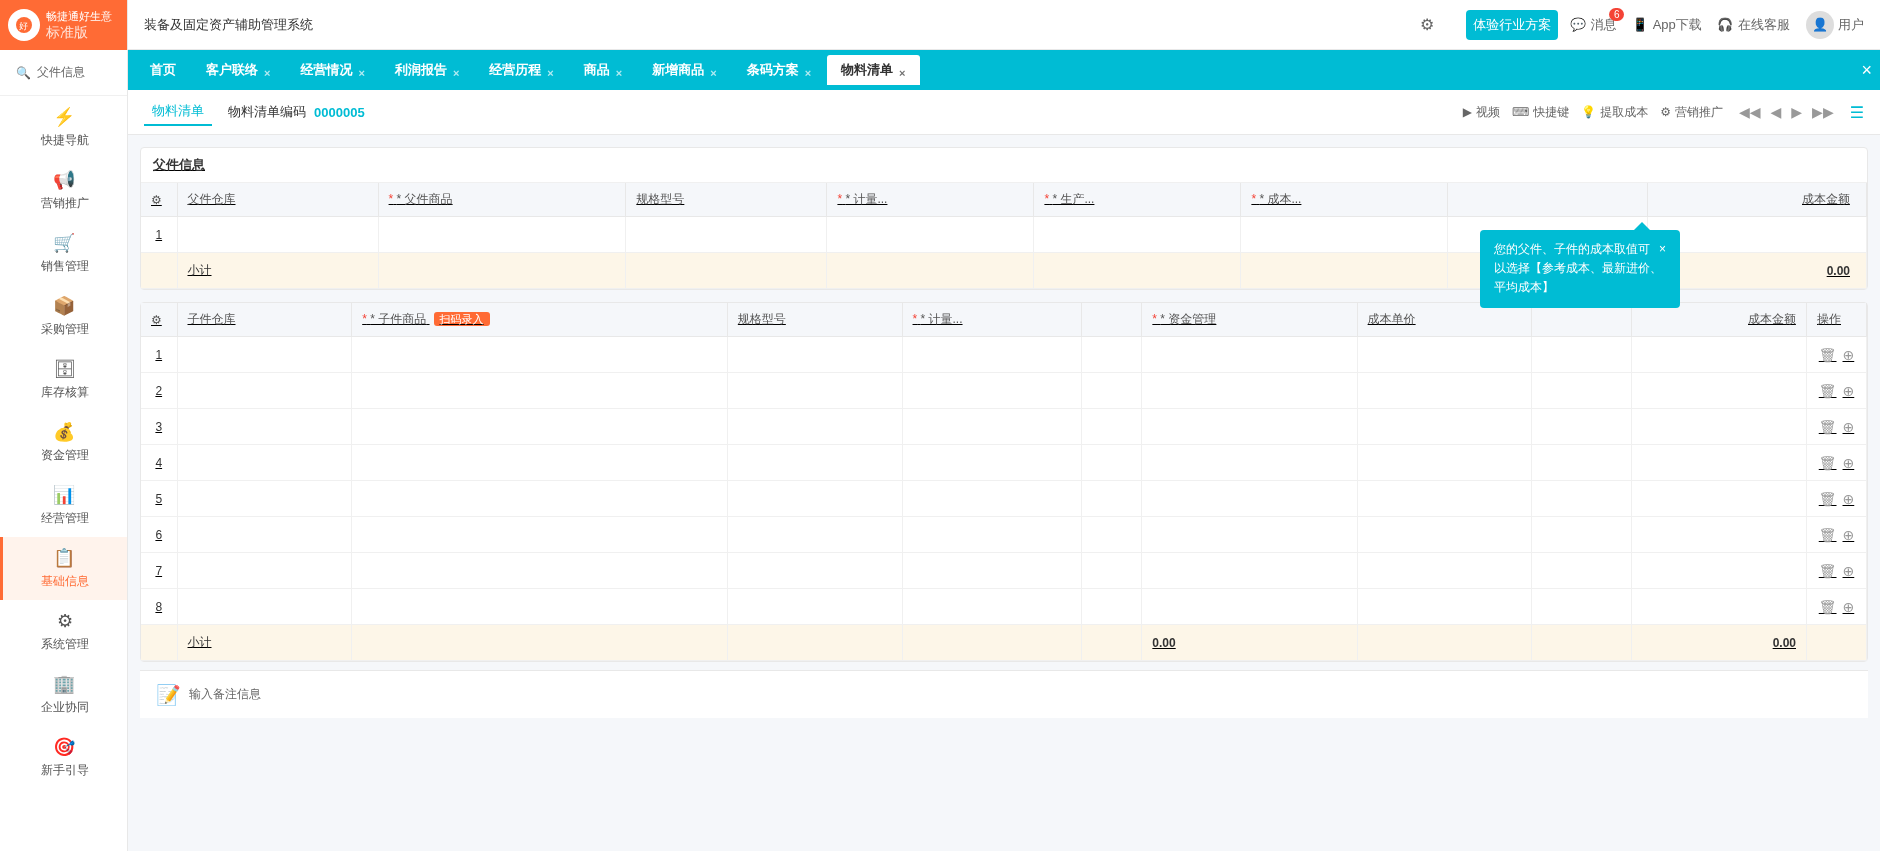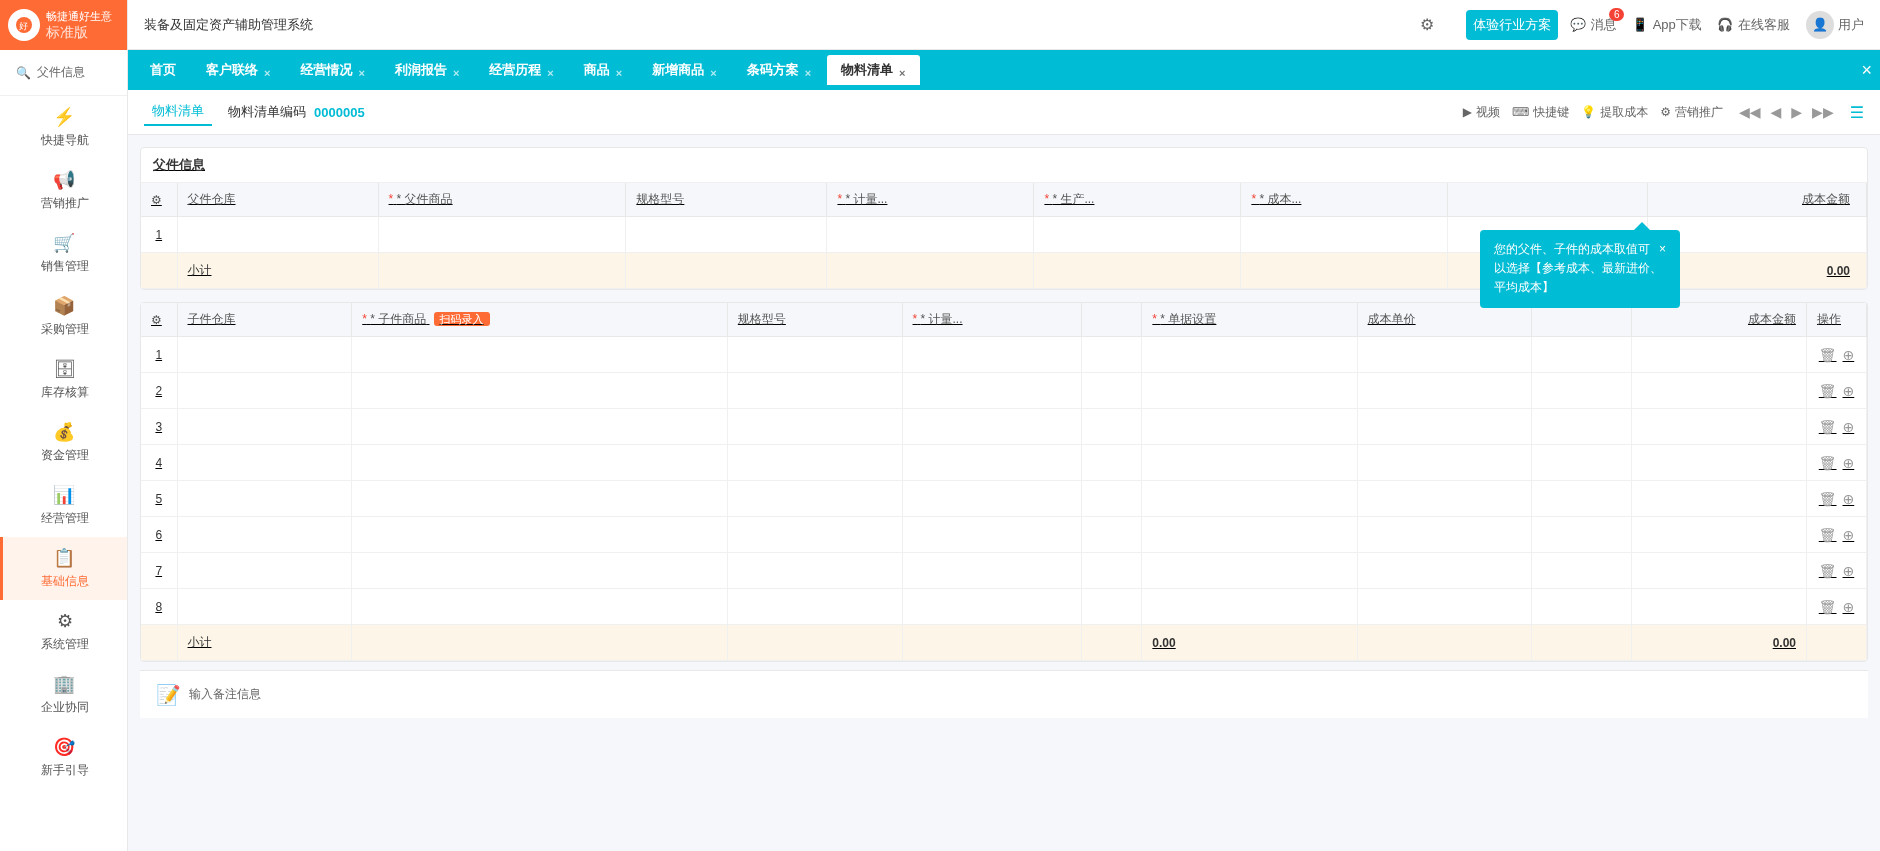--- a/index.html
+++ b/index.html
@@ -577,21 +577,21 @@
             <th>
               <span class="required-star">*</span> <span>* 子件商品</span>
               <span class="scan-badge">扫码录入</span>
             </th>
             <th>规格型号</th>
             <th>
               <span class="required-star">*</span> <span>* 计量...</span>
             </th>
             <th style="width:60px;"></th>
             <th>
-              <span class="required-star">*</span> <span>* 单据设置</span>
+              <span class="required-star">*</span> <span>* 资金管理</span>
             </th>
             <th>成本单价</th>
             <th style="width:100px;"></th>
             <th style="text-align:right;">成本金额</th>
             <th class="col-actions">操作</th>
           </tr>
         </thead>
         <tbody>
           <tr>
             <td class="row-num">1</td>

